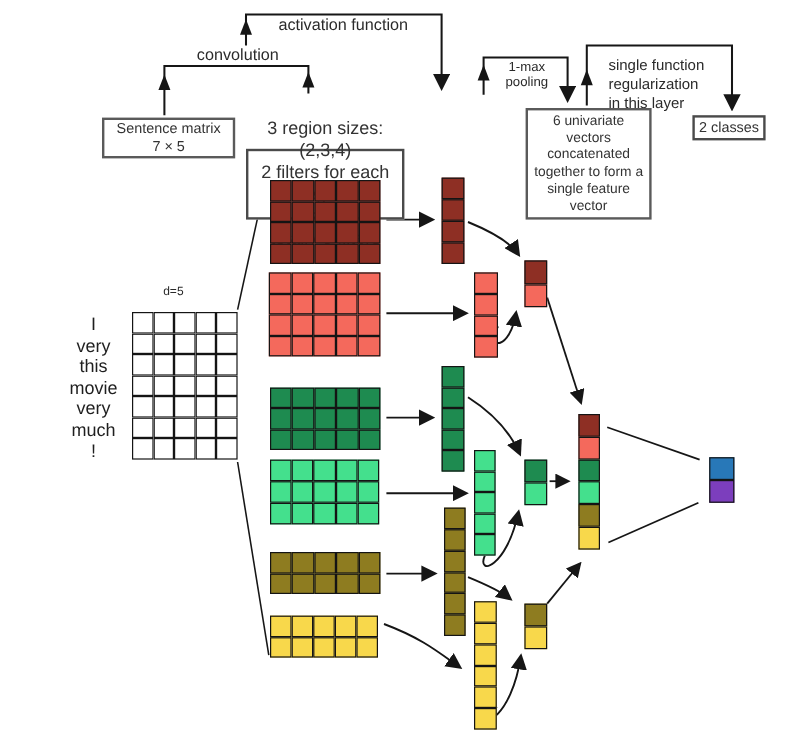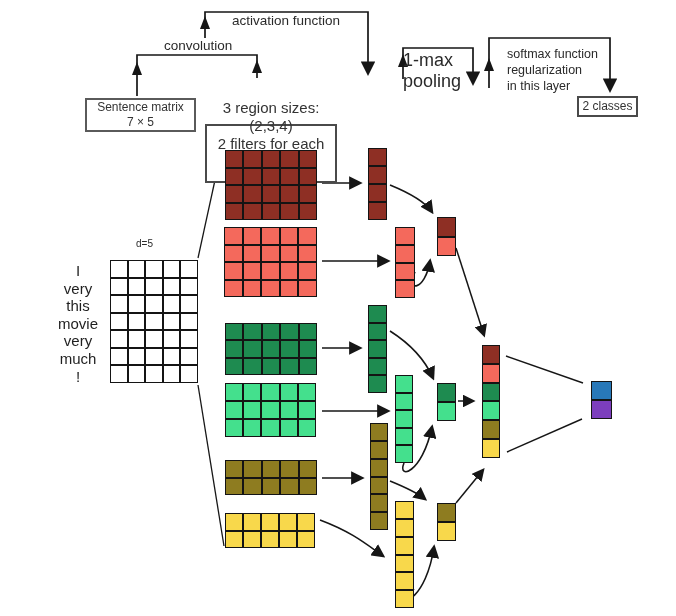--- a/index.html
+++ b/index.html
@@ -82,33 +82,39 @@
     </g>
 
     <g stroke="#161616" stroke-width="1.4" fill="none">
       <path d="M506,356 L583,383"></path>
       <path d="M507,452 L582,419"></path>
     </g>
   </svg>
 
   <div class="abs lbl" style="left:232px;top:13px;font-size:13.5px;">activation function</div>
   <div class="abs lbl" style="left:164px;top:38px;font-size:13.5px;">convolution</div>
-  <div class="abs lbl" style="left:403px;top:50px;width:72px;text-align:left;font-size:18px;">1-max
+  <div class="abs lbl" style="left:403px;top:50px;width:72px;text-align:center;font-size:11px;">1-max
 pooling</div>
-  <div class="abs lbl" style="left:507px;top:46px;font-size:12.5px;line-height:1.28;">softmax function
+  <div class="abs lbl" style="left:507px;top:46px;font-size:12.5px;line-height:1.28;">single function
 regularization
 in this layer</div>
   <div class="abs lbl" style="left:136px;top:238px;font-size:10px;">d=5</div>
 
   <div class="box" style="left:85px;top:98px;width:111px;height:34px;font-size:12px;border-color:#5a5a5a;text-align:center;">Sentence matrix
 7 × 5</div>
   <div class="box" style="left:205px;top:79px;width:132px;height:59px;font-size:15px;margin-top:45px;">3 region sizes: (2,3,4)
 2 filters for each region
 size
 totally 6 filters</div>
+  <div class="box" style="left:438px;top:90px;width:105px;height:93px;font-size:11.5px;border-color:#5a5a5a;">6 univariate
+vectors
+concatenated
+together to form a
+single feature
+vector</div>
   <div class="box" style="left:577px;top:96px;width:61px;height:21px;font-size:12px;">2 classes</div>
 
   <div class="abs" style="left:50px;top:262px;width:56px;" id="words-col">
       <div class="word">I</div>
       <div class="word">very</div>
       <div class="word">this</div>
       <div class="word">movie</div>
       <div class="word">very</div>
       <div class="word">much</div>
       <div class="word">!</div>

